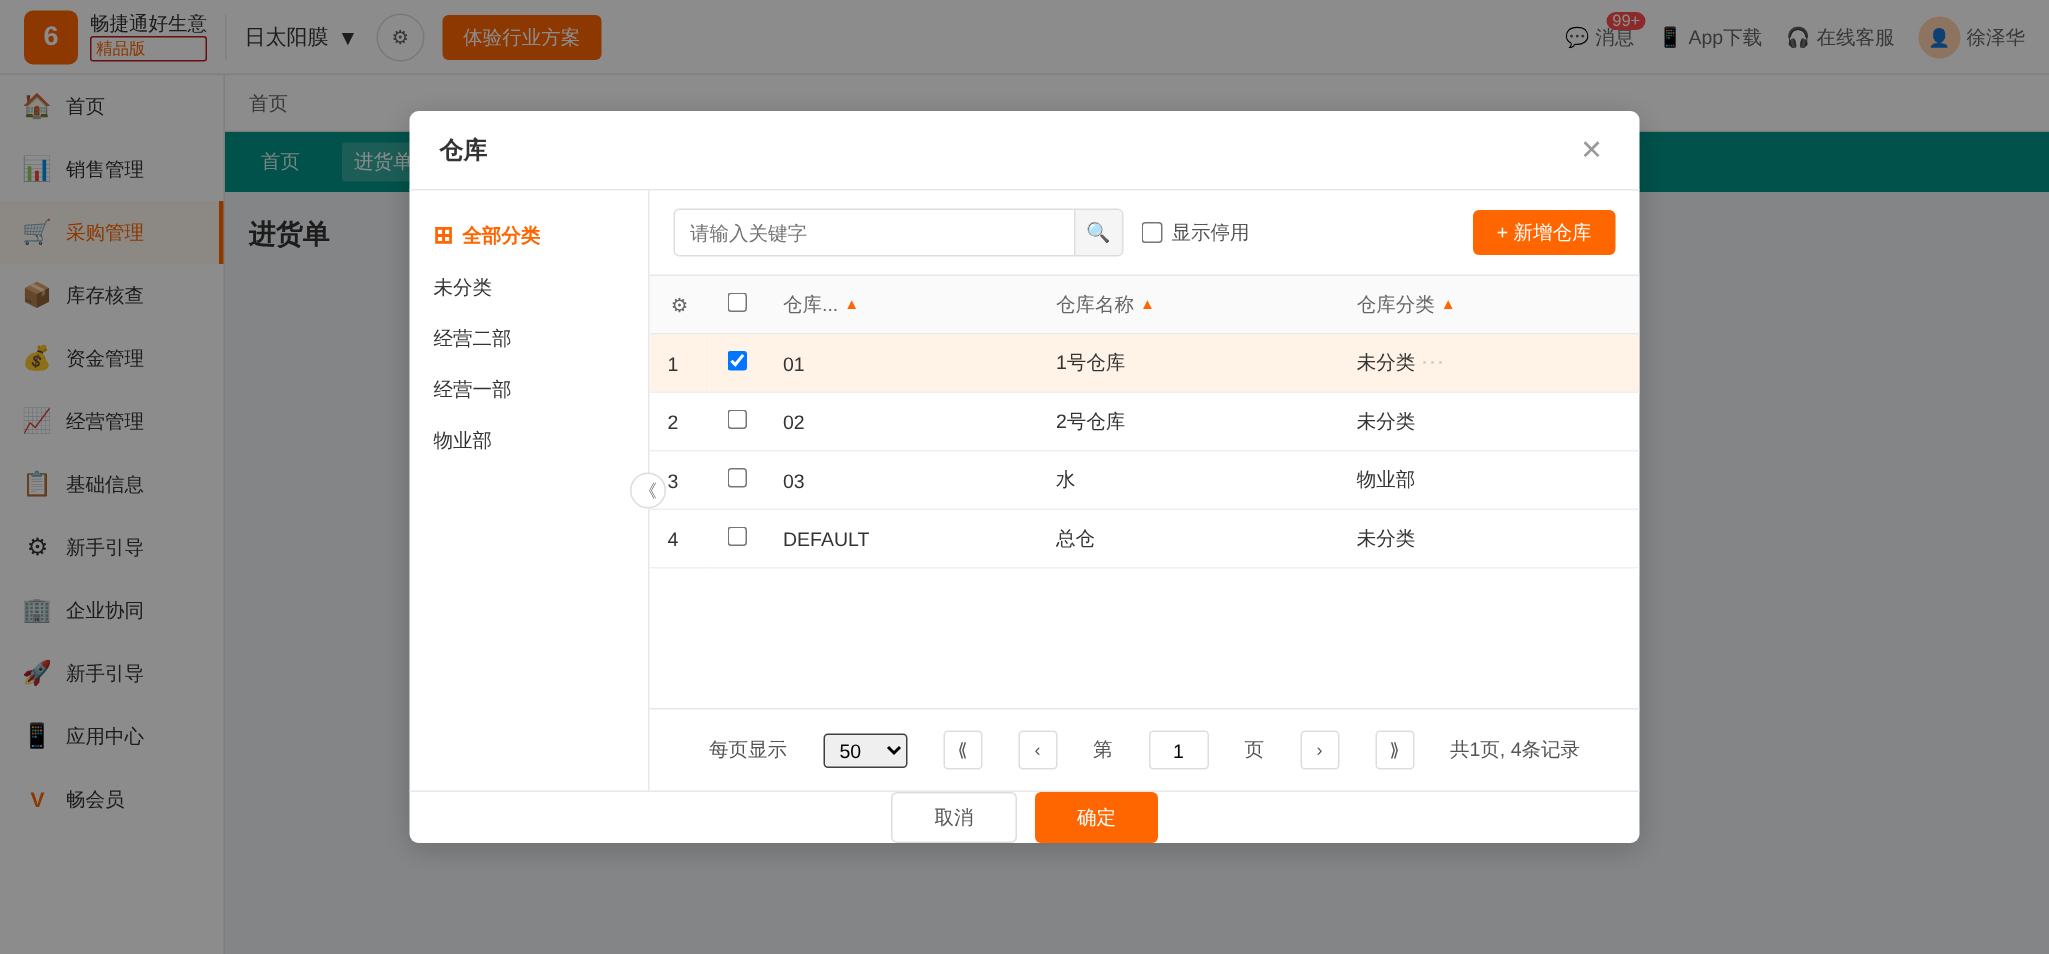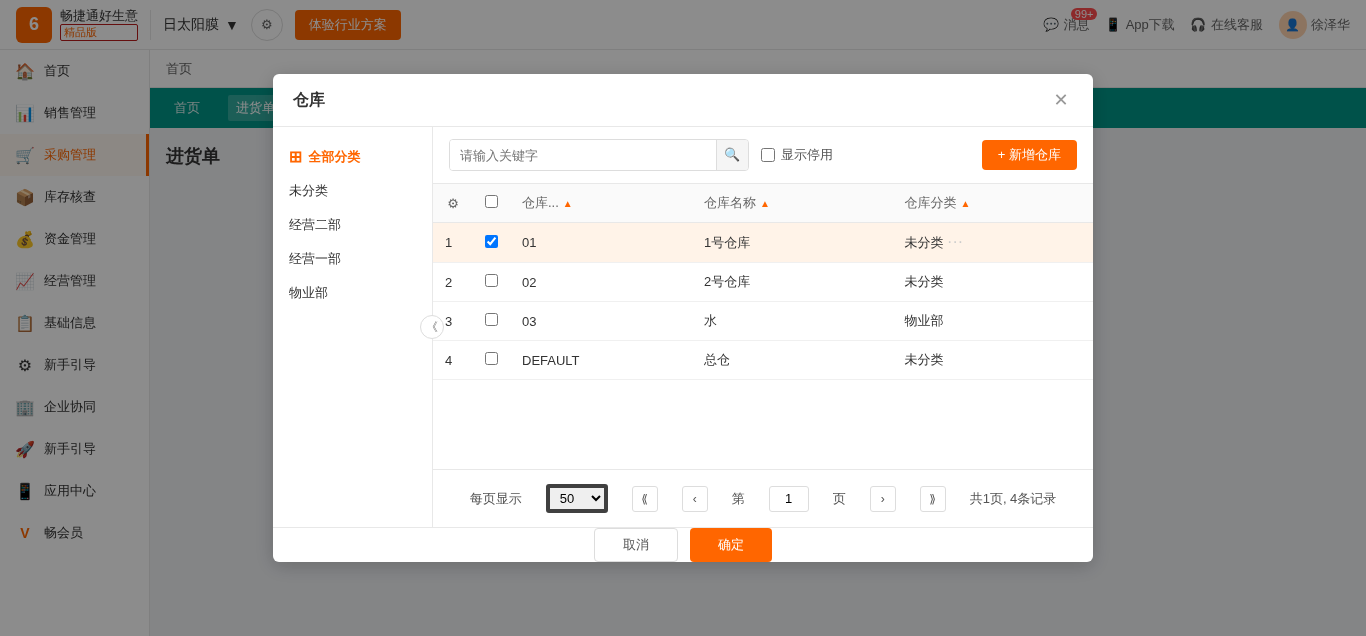--- a/index.html
+++ b/index.html
@@ -76,21 +76,21 @@
     td { padding: 10px 12px; font-size: 13px; color: #333; border-bottom: 1px solid #f0f0f0; }
     .th-gear { width: 40px; text-align: center; }
     .th-check { width: 36px; text-align: center; }
     tr.row-selected td { background: #fff3e8; }
     .col-sort { display: flex; align-items: center; gap: 4px; cursor: pointer; }
     .sort-icon { font-size: 10px; color: #ff6600; }
     .more-icon { color: #ccc; font-size: 16px; cursor: pointer; }
 
     
     .pagination { display: flex; align-items: center; justify-content: center; padding: 14px; gap: 24px; border-top: 1px solid #e8e8e8; font-size: 13px; color: #555; }
-    .page-size-select { border: 4px solid #404040; border-radius: 3px; padding: 2px 6px; font-size: 13px; cursor: pointer; }
+    .page-size-select { border: 1px solid #404040; border-radius: 3px; padding: 2px 6px; font-size: 13px; cursor: pointer; }
     .page-btn { width: 26px; height: 26px; border: 1px solid #ddd; background: #fff; border-radius: 3px; display: flex; align-items: center; justify-content: center; cursor: pointer; color: #555; font-size: 12px; }
     .page-input { width: 40px; height: 26px; border: 1px solid #ddd; border-radius: 3px; text-align: center; font-size: 13px; }
 
     
     .modal-footer { display: flex; justify-content: center; gap: 12px; padding: 0; border-top: 1px solid #e8e8e8; }
     .cancel-btn { background: #fff; border: 1px solid #ddd; color: #555; padding: 7px 28px; border-radius: 4px; cursor: pointer; font-size: 13px; }
     .confirm-btn { background: #ff6600; border: none; color: #fff; padding: 7px 28px; border-radius: 4px; cursor: pointer; font-size: 13px; }
 
     
     .nav-breadcrumb { background: #fff; padding: 0 16px; height: 38px; display: flex; align-items: center; border-bottom: 1px solid #e8e8e8; }

